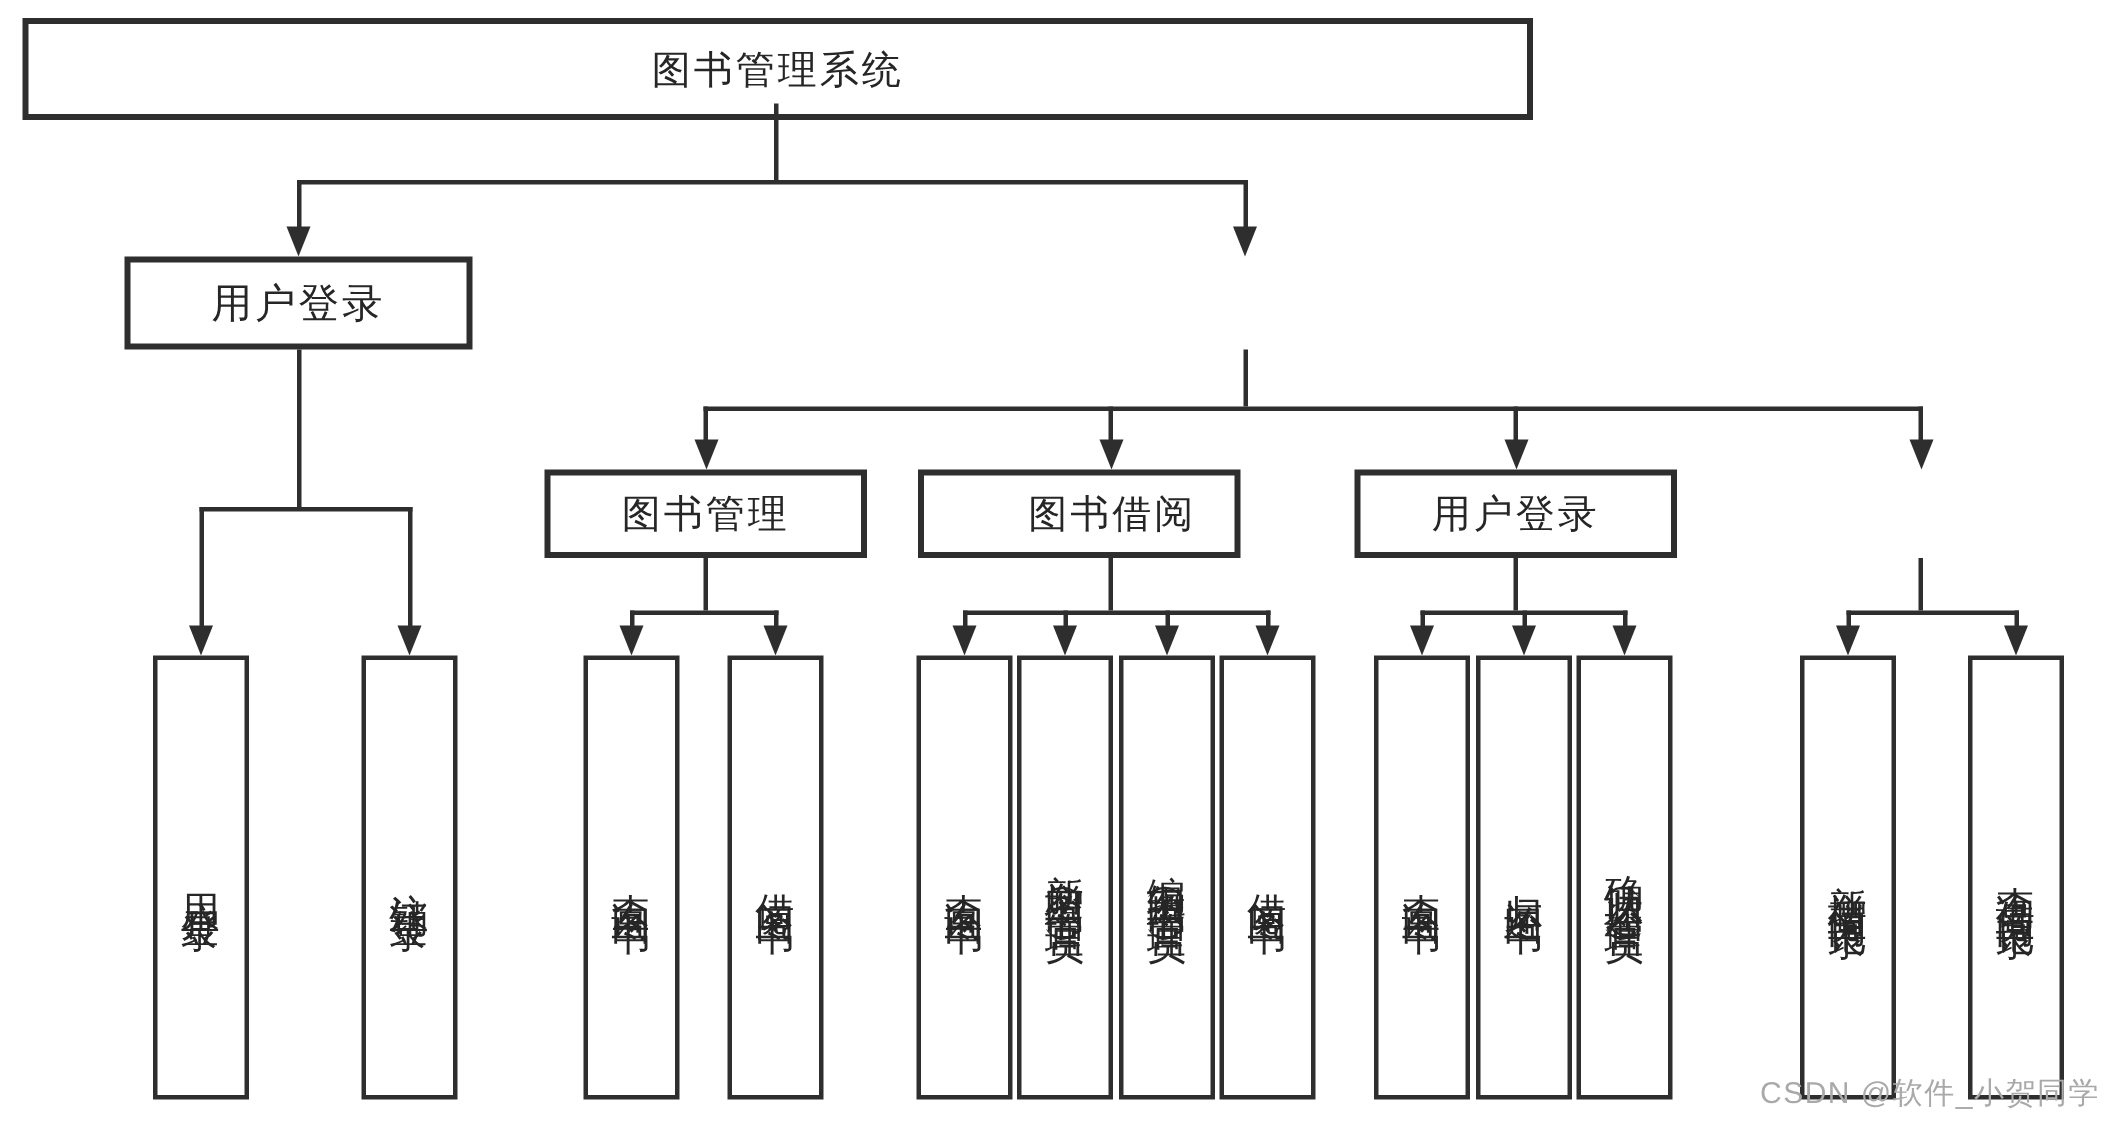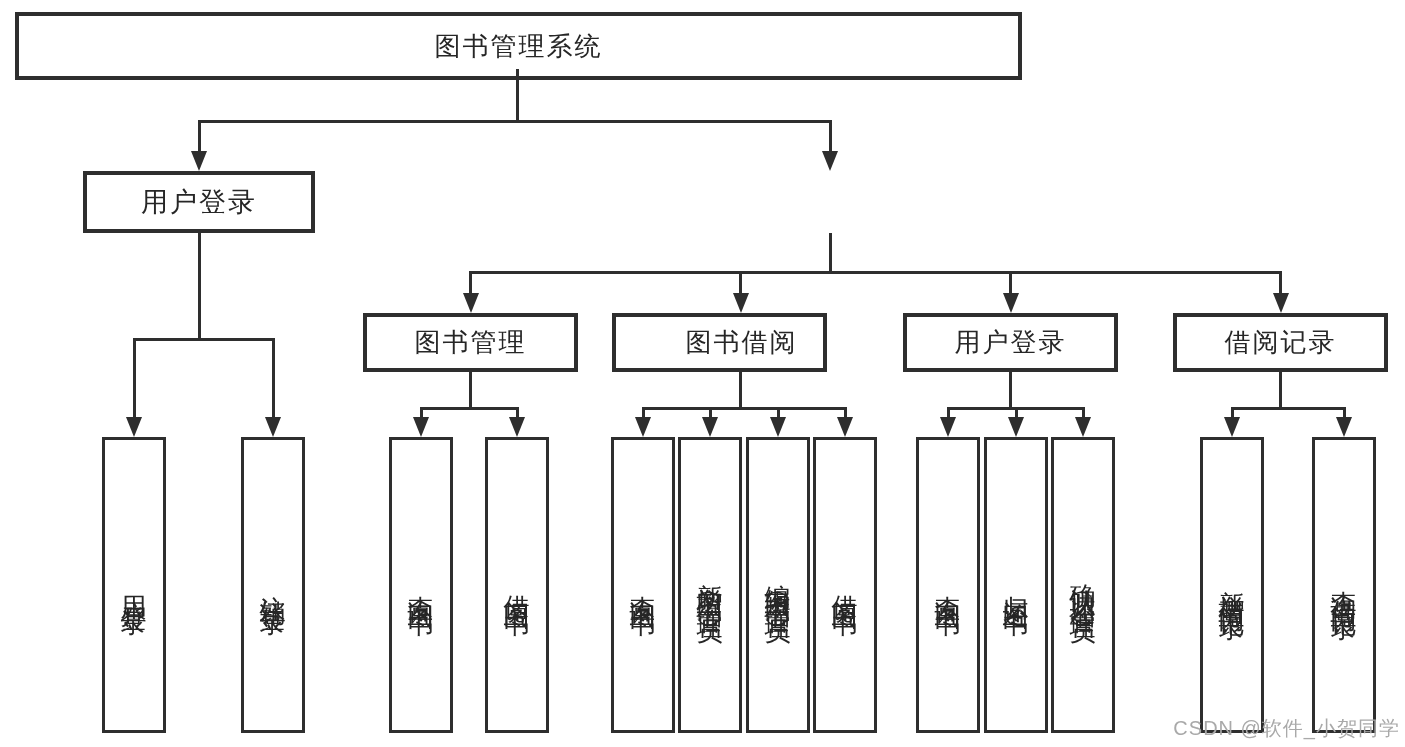--- a/index.html
+++ b/index.html
@@ -97,23 +97,20 @@
 
   <div class="box" style="left:363px; top:313px; width:215px; height:59px;">
     <span class="hlabel">图书管理</span>
   </div>
   <div class="box" style="left:612px; top:313px; width:215px; height:59px;padding-left:44px;">
     <span class="hlabel">图书借阅</span>
   </div>
   <div class="box" style="left:903px; top:313px; width:215px; height:59px;">
     <span class="hlabel">用户登录</span>
   </div>
-  <div class="box" style="left:1173px; top:313px; width:215px; height:59px;">
-    <span class="hlabel">借阅记录</span>
-  </div>
 
   <i class="vl" style="left:469px; top:372px; height:35px;"></i>
   <i class="hl" style="left:419.5px; top:407px; width:99px;"></i>
   <i class="vl" style="left:419.5px; top:407px; height:12px;"></i>
   <i class="ar" style="left:413px; top:417px;"></i>
   <i class="vl" style="left:515.5px; top:407px; height:12px;"></i>
   <i class="ar" style="left:509px; top:417px;"></i>
 
   <i class="vl" style="left:739px; top:372px; height:35px;"></i>
   <i class="hl" style="left:641.5px; top:407px; width:205px;"></i>

